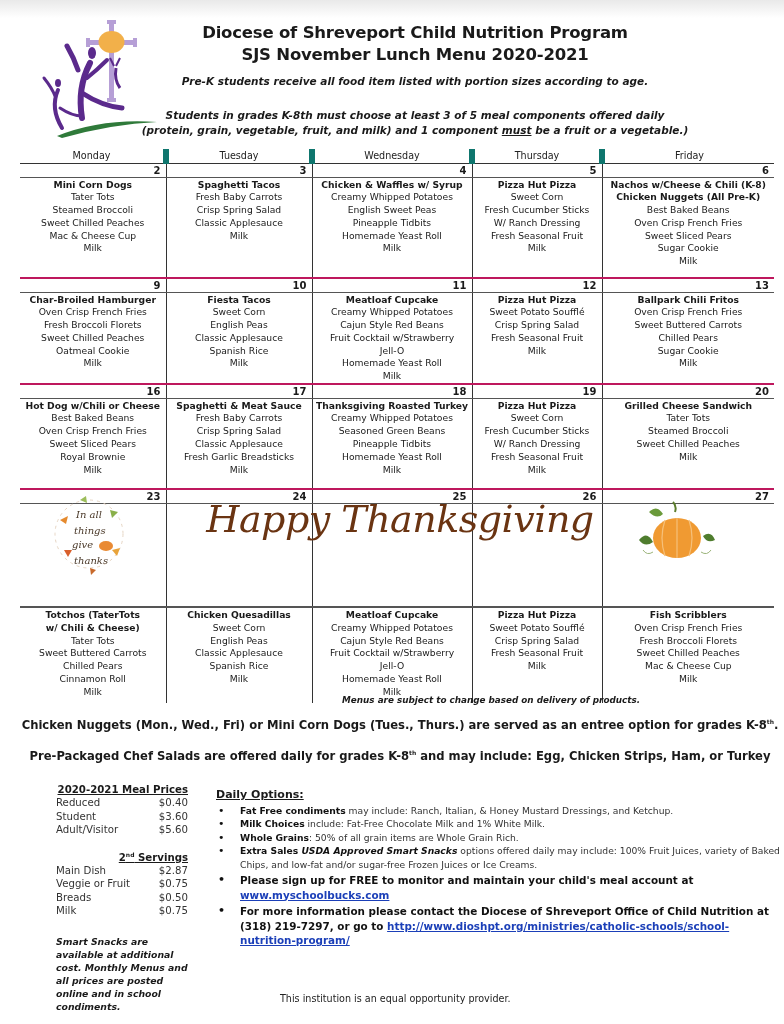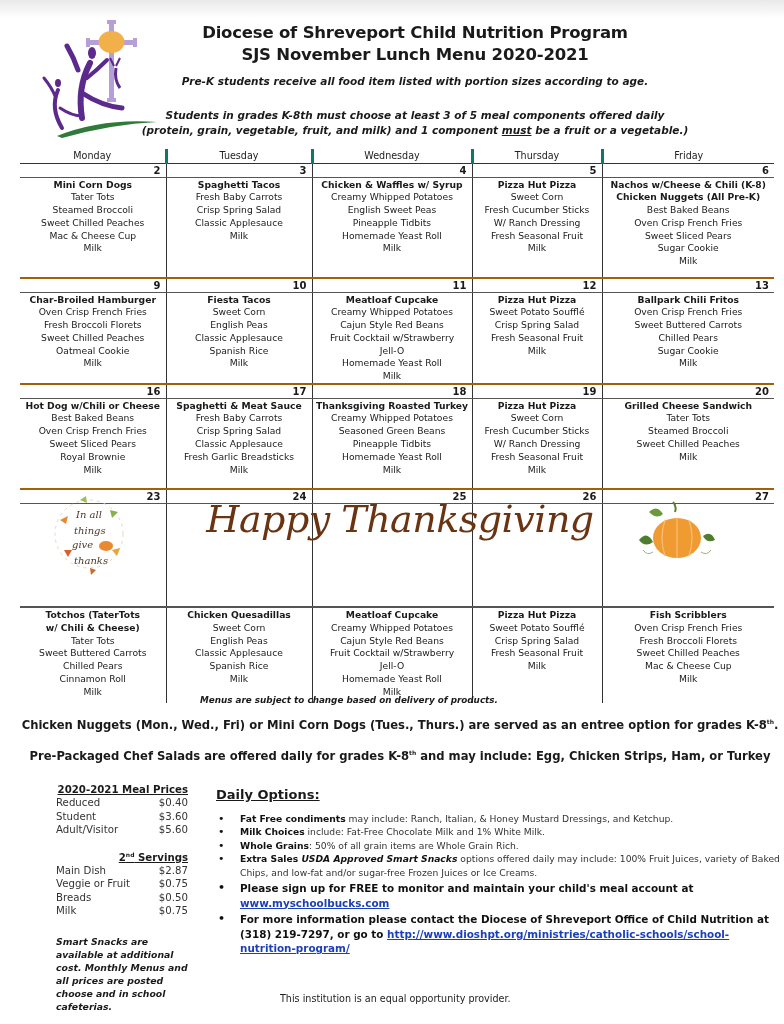--- a/index.html
+++ b/index.html
@@ -8,50 +8,50 @@
   .topfade { position: absolute; left: 0; top: 0; width: 784px; height: 18px; background: linear-gradient(#e9e9e9, #ffffff); }
 
   .logo { position: absolute; left: 22px; top: 18px; width: 135px; height: 120px; }
 
   .title { position: absolute; left: 170px; top: 22px; width: 490px; text-align: center; font-weight: bold; font-size: 16.5px; line-height: 22px; letter-spacing: -0.2px; }
   .sub1 { position: absolute; left: 150px; top: 75px; width: 530px; text-align: center; font-style: italic; font-weight: bold; font-size: 10.5px; }
   .sub2 { position: absolute; left: 110px; top: 108px; width: 610px; text-align: center; font-style: italic; font-weight: bold; font-size: 10.5px; line-height: 15px; }
   .sub2 u { text-decoration: underline; }
 
   table.menu { position: absolute; left: 20px; top: 149px; width: 754px; border-collapse: collapse; table-layout: fixed; font-size: 9.2px; }
-  table.menu th { font-weight: normal; font-size: 9.6px; height: 14px; border-left: 3px solid #0f766e; border-right: 1px solid #333; border-bottom: 1px solid #333; color: #222; }
+  table.menu th { font-weight: normal; font-size: 9.6px; height: 14px; border-left: 6px solid #0f766e; border-right: 1px solid #333; border-bottom: 1px solid #333; color: #222; }
   table.menu th:first-child, table.menu td.c0 { border-left: none; }
   table.menu th:last-child, table.menu td.c4 { border-right: none; }
   td.date { text-align: right; font-weight: bold; font-size: 10px; height: 14px; padding-right: 5px; border: 1px solid #333; border-bottom: 1px solid #555; }
-  td.items { vertical-align: top; text-align: center; line-height: 12.8px; padding-top: 1px; border-left: 1px solid #333; border-right: 1px solid #333; border-bottom: 2px solid #a16207; }
+  td.items { vertical-align: top; text-align: center; line-height: 12.8px; padding-top: 1px; border-left: 1px solid #333; border-right: 1px solid #333; border-bottom: 2px solid #be185d; }
   .item { display: block; white-space: nowrap; }
   .item.main { font-weight: bold; }
   tr.row-items td { height: 82px; }
   tr.row-items.r0 td { height: 101px; }
   tr.row-items.r2 td { height: 91px; margin-left: 36px; }
   tr.row-items.r4 td { height: 96px; border-bottom: none; }
   tr.holiday td { height: 104px; border-left: 1px solid #333; border-right: 1px solid #333; border-bottom: 2px solid #555; }
 
   .happy { position: absolute; left: 190px; top: 497px; width: 420px; text-align: center; font-family: "DejaVu Serif", serif; font-style: italic; font-size: 38px; color: #6a3412; letter-spacing: -0.5px; }
   .wreath { position: absolute; left: 50px; top: 490px; width: 78px; height: 88px; }
   .pumpkin { position: absolute; left: 637px; top: 500px; width: 80px; height: 65px; }
 
-  .note { position: absolute; left: 200px; top: 695px; width: 440px; text-align: left; font-weight: bold; font-style: italic; font-size: 8.8px; }
+  .note { position: absolute; left: 200px; top: 695px; width: 440px; text-align: right; font-weight: bold; font-style: italic; font-size: 8.8px; }
   .entree { position: absolute; left: 20px; top: 718px; width: 760px; text-align: center; font-weight: bold; font-size: 11.6px; }
   .salads { position: absolute; left: 20px; top: 749px; width: 760px; text-align: center; font-weight: bold; font-size: 11.6px; }
   sup { font-size: 6px; vertical-align: super; line-height: 0; }
 
   .prices { position: absolute; left: 56px; top: 783px; width: 132px; font-size: 10.2px; line-height: 13.4px; }
   .prices .hdr { font-weight: bold; text-decoration: underline; text-align: right; }
   .prices .row { display: flex; justify-content: space-between; color: #333; }
   .prices .gap { height: 14px; }
   .smart { position: absolute; left: 56px; top: 935px; width: 140px; font-weight: bold; font-style: italic; font-size: 9.3px; line-height: 13px; }
 
   .daily { position: absolute; left: 216px; top: 788px; width: 565px; font-size: 9.2px; line-height: 13.5px; }
-  .daily .hdr { font-weight: bold; text-decoration: underline; font-size: 13px; margin-bottom: 10px; }
+  .daily .hdr { font-weight: bold; text-decoration: underline; font-size: 11px; margin-bottom: 2px; }
   .daily ul { list-style: none; }
   .daily li { position: relative; padding-left: 24px; color: #333; }
   .daily li::before { content: "•"; position: absolute; left: 2px; top: 0; color: #111; font-size: 11px; }
   .daily li b { color: #111; }
   .daily li.big { font-weight: bold; font-size: 10.4px; line-height: 14.5px; color: #111; margin-top: 2px; }
   .daily a { color: #1b3fb8; text-decoration: underline; }
 
   .equal { position: absolute; left: 280px; top: 993px; font-size: 9.6px; color: #222; }
 </style>
 </head>
@@ -379,21 +379,21 @@
       <div class="row">
         <span>Breads</span>
         <span>$0.50</span>
       </div>
       <div class="row">
         <span>Milk</span>
         <span>$0.75</span>
       </div>
     </div>
 </div>
-<div class="smart">Smart Snacks are available at additional cost. Monthly Menus and all prices are posted choose and in school cafeterias.</div>
+<div class="smart">Smart Snacks are available at additional cost. Monthly Menus and all prices are posted online and in school condiments.</div>
 
 <div class="daily">
   <div class="hdr">Daily Options:</div>
   <ul>
     <li><b>Fat Free condiments</b><span> may include: Ranch, Italian, &amp; Honey Mustard Dressings, and Ketchup.</span></li>
     <li><b>Milk Choices</b><span> include: Fat-Free Chocolate Milk and 1% White Milk.</span></li>
     <li><b>Whole Grains</b><span>: 50% of all grain items are Whole Grain Rich.</span></li>
     <li><b>Extra Sales </b><b><i>USDA Approved Smart Snacks</i></b><span> options offered daily may include: 100% Fruit Juices, variety of Baked Chips, and low-fat and/or sugar-free Frozen Juices or Ice Creams.</span></li>
     <li class="big"><span>Please sign up for FREE to monitor and maintain your child's meal account at </span><br><a>www.myschoolbucks.com</a></li>
     <li class="big"><span>For more information please contact the Diocese of Shreveport Office of Child Nutrition at (318) 219-7297, or go to </span><a>http://www.dioshpt.org/ministries/catholic-schools/school-nutrition-program/</a></li>

